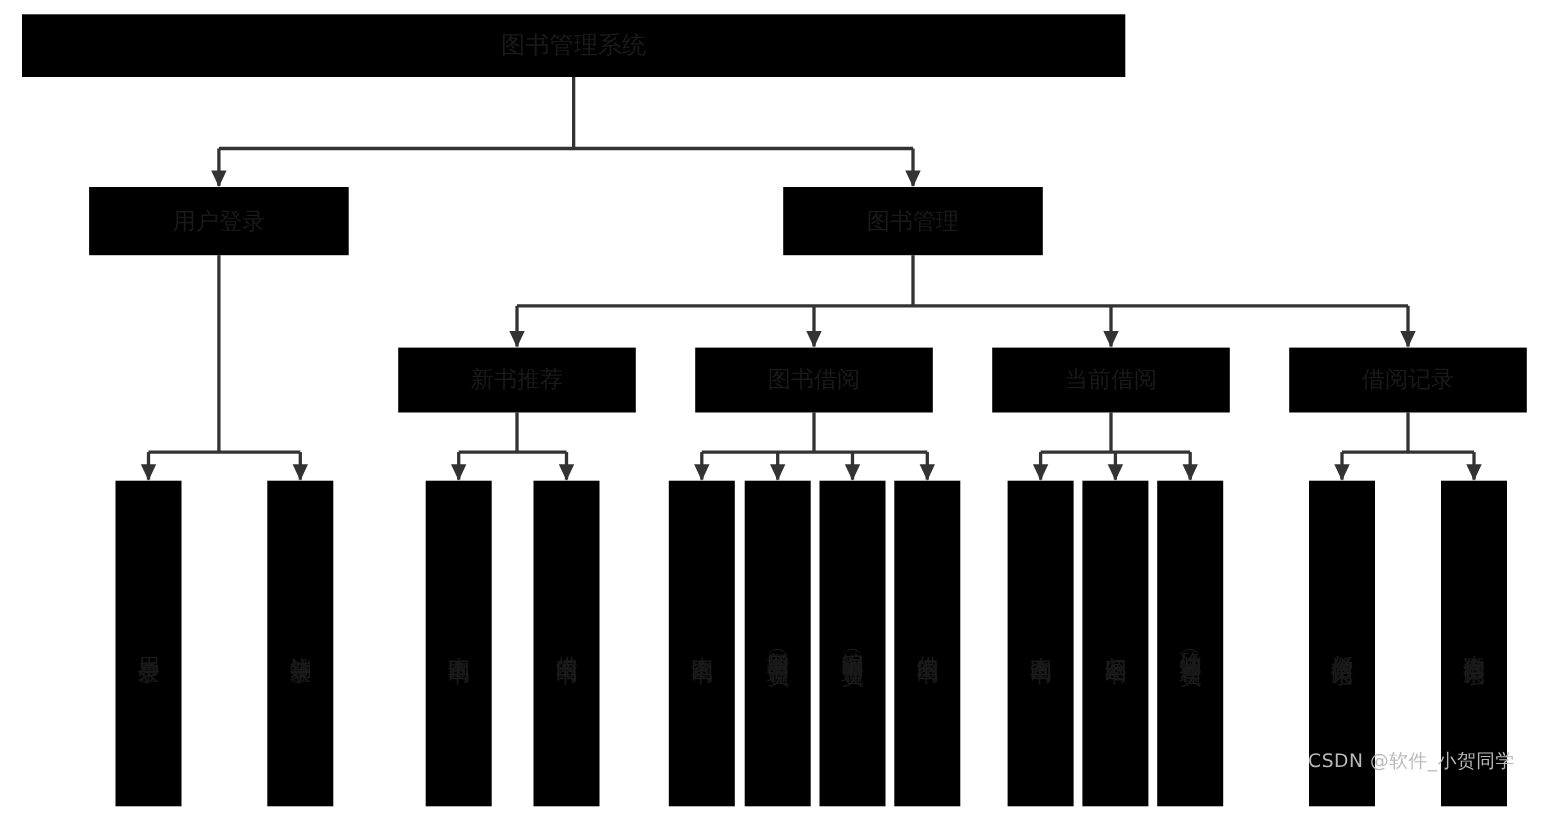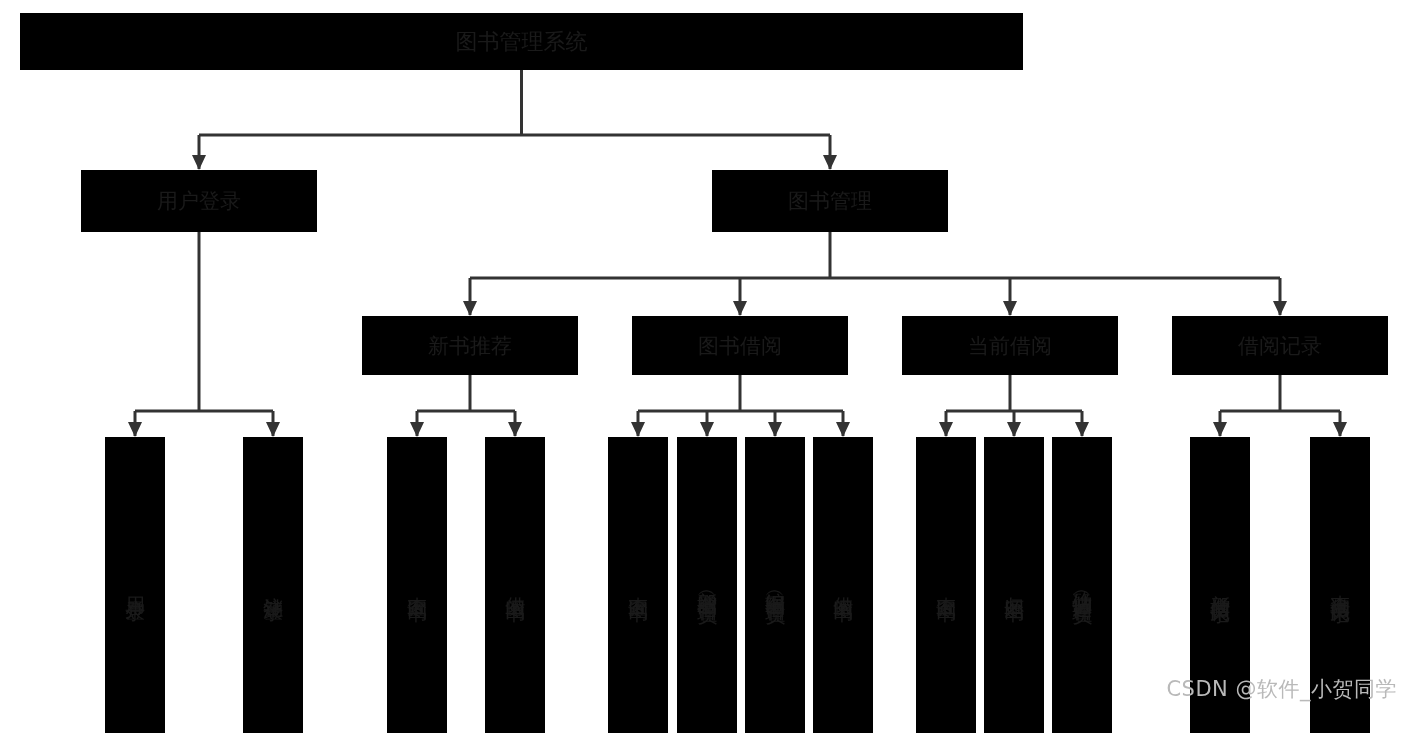--- a/index.html
+++ b/index.html
@@ -62,24 +62,24 @@
     text-orientation: upright;
     font-family: "DejaVu Sans", "Liberation Sans", sans-serif;
     font-size: 20px;
     line-height: 1.08;
     letter-spacing: 2px;
     color: #1a1a1a;
     white-space: nowrap;
   }
   .watermark {
     position: absolute;
-    right: 8px;
+    right: 28px;
     bottom: 6px;
     font-family: "DejaVu Sans", "Liberation Sans", sans-serif;
-    font-size: 21px;
+    font-size: 17px;
     color: #b9b9b9;
     letter-spacing: 0.5px;
     user-select: none;
   }
 </style>
 </head>
 <body>
 
 <div id="diagram-root">
 

